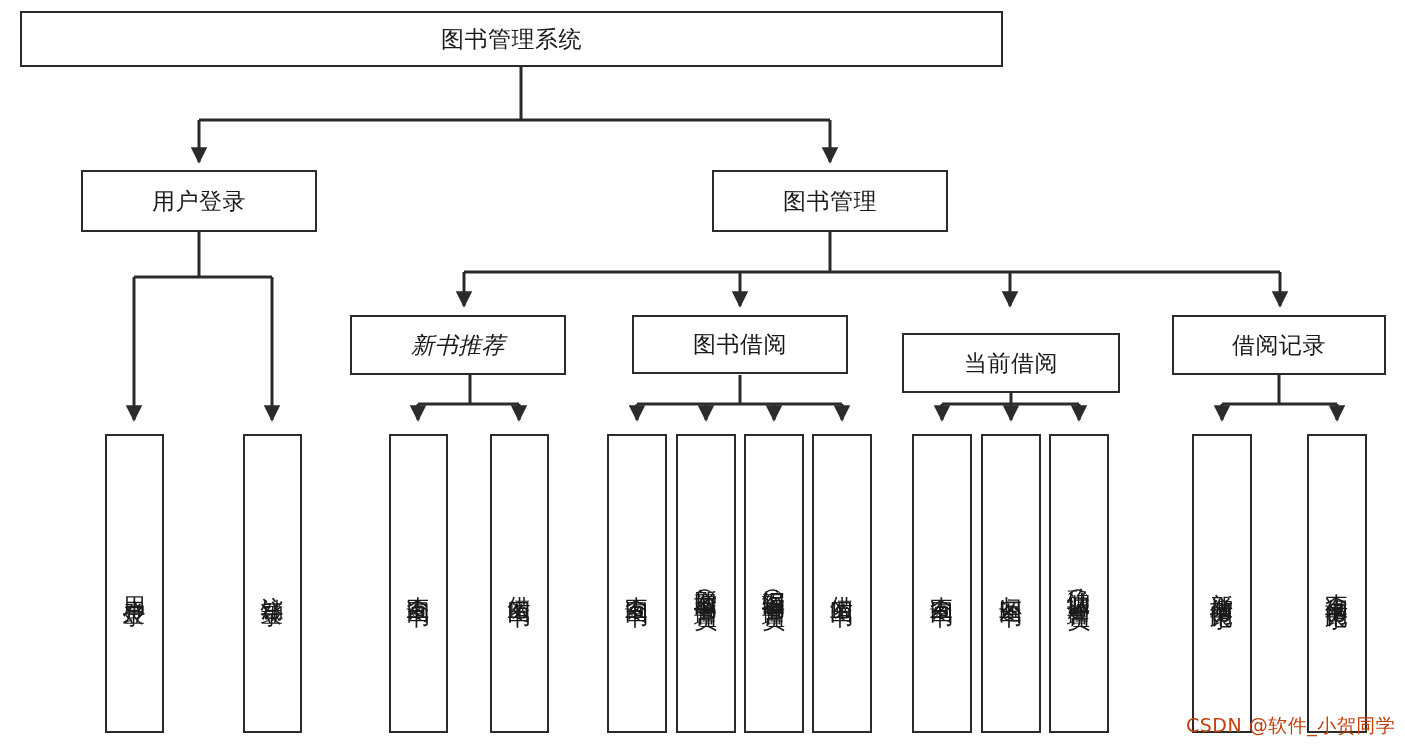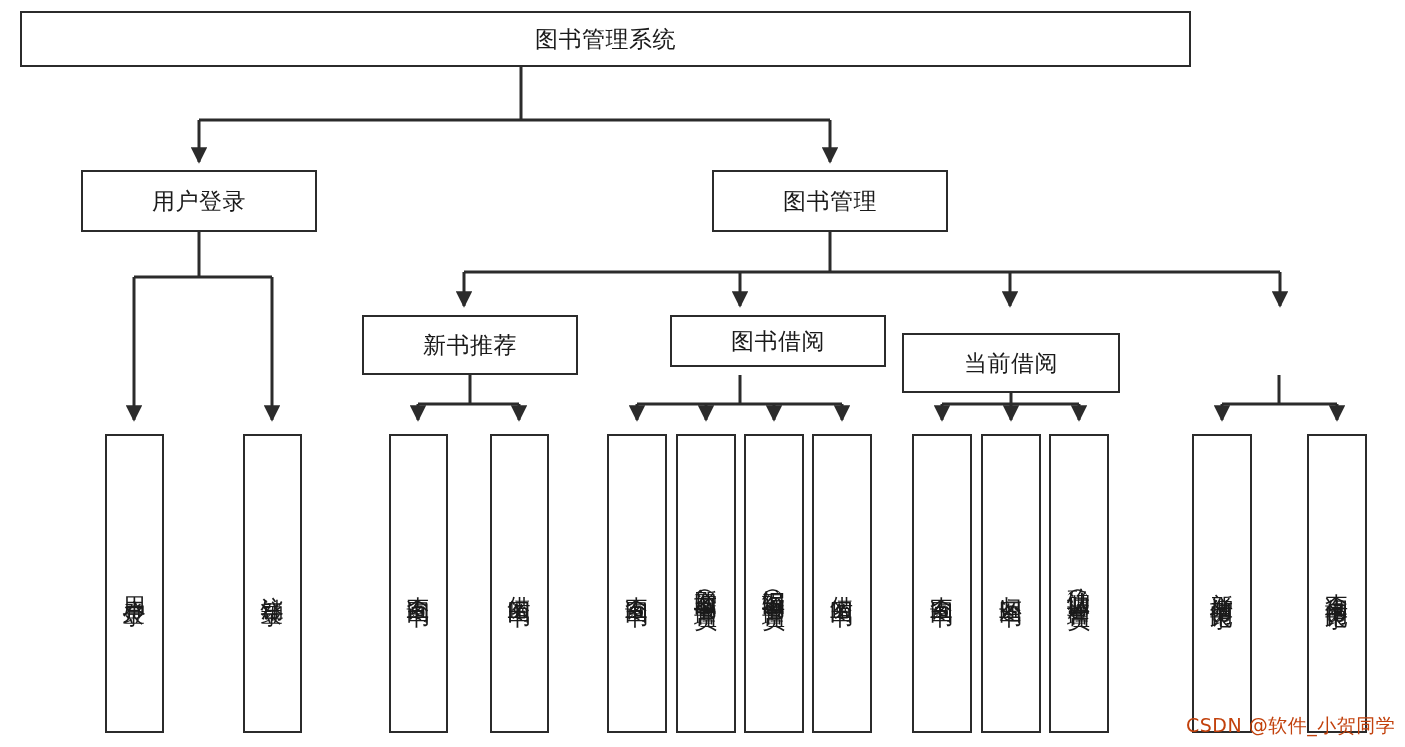--- a/index.html
+++ b/index.html
@@ -116,39 +116,42 @@
       <path d="M 1011 404 L 1011 420" marker-end="url(#arrow)"></path>
       <path d="M 1079 404 L 1079 420" marker-end="url(#arrow)"></path>
 
       <path d="M 1279 375 L 1279 404"></path>
       <path d="M 1222 404 L 1337 404"></path>
       <path d="M 1222 404 L 1222 420" marker-end="url(#arrow)"></path>
       <path d="M 1337 404 L 1337 420" marker-end="url(#arrow)"></path>
     </g>
   </svg>
 
-  <div class="node h" style="left:20px; top:11px; width:1171px; height:56px;">
+  <div class="node h" style="left:20px; top:11px; width:983px; height:56px;">
     <span class="label">图书管理系统</span>
   </div>
 
   <div class="node h" style="left:81px; top:170px; width:236px; height:62px;">
     <span class="label">用户登录</span>
   </div>
   <div class="node h" style="left:712px; top:170px; width:236px; height:62px;text-align:center;">
     <span class="label">图书管理</span>
   </div>
 
-  <div class="node h" style="left:362px; top:315px; width:216px; height:60px;">
+  <div class="node h" style="left:350px; top:315px; width:216px; height:60px;font-style:italic;">
     <span class="label">新书推荐</span>
   </div>
-  <div class="node h" style="left:632px; top:315px; width:216px; height:52px;margin-left:38px;">
+  <div class="node h" style="left:632px; top:315px; width:216px; height:59px;">
     <span class="label">图书借阅</span>
   </div>
   <div class="node h" style="left:902px; top:333px; width:218px; height:60px;">
     <span class="label">当前借阅</span>
+  </div>
+  <div class="node h" style="left:1172px; top:315px; width:214px; height:60px;">
+    <span class="label">借阅记录</span>
   </div>
 
   <div class="node v" style="left:105px; top:434px; width:59px; height:299px;">
     <span class="label">用户登录</span>
   </div>
   <div class="node v" style="left:243px; top:434px; width:59px; height:299px;">
     <span class="label">注销登录</span>
   </div>
 
   <div class="node v" style="left:389px; top:434px; width:59px; height:299px;">

